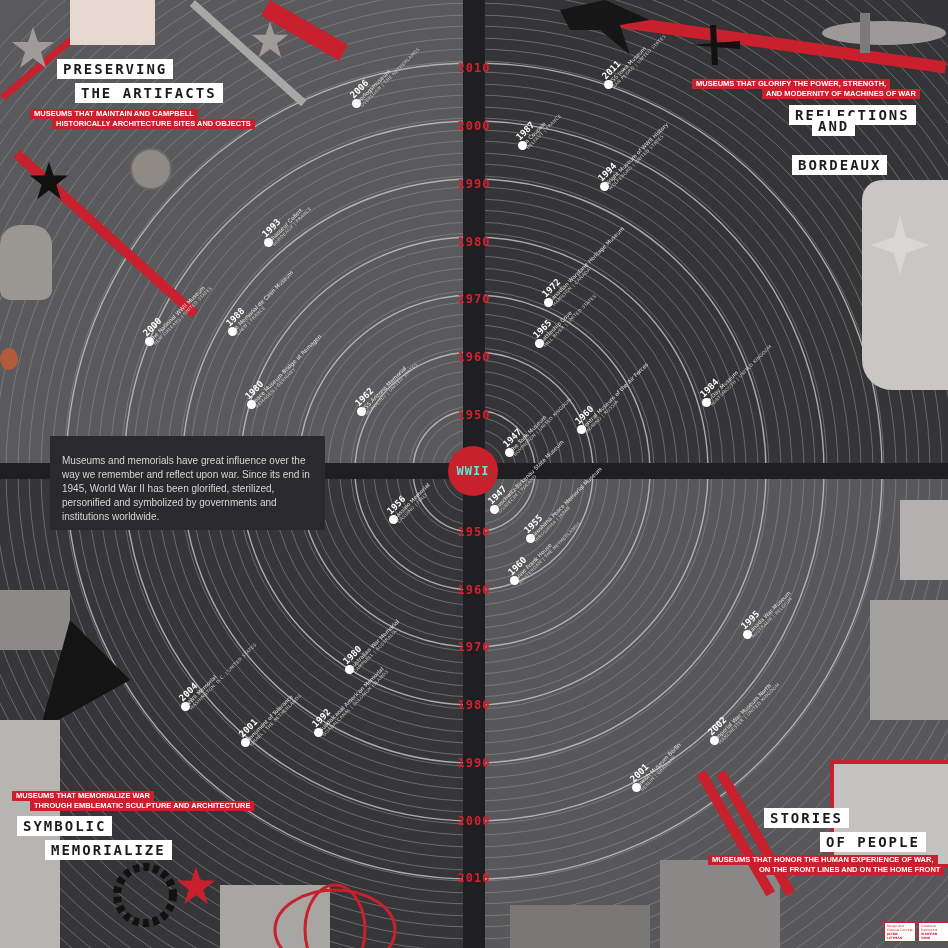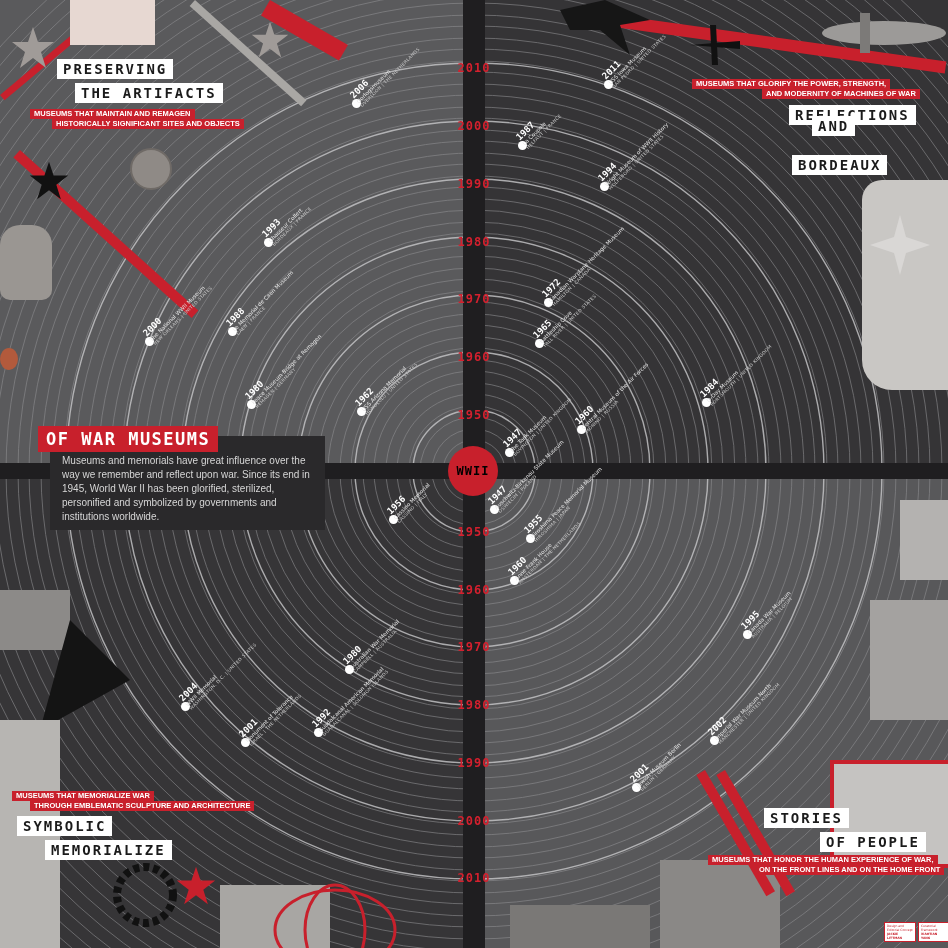--- a/index.html
+++ b/index.html
@@ -7,21 +7,21 @@
   #stage { position:relative; width:948px; height:948px; overflow:hidden; }
   .quad { position:absolute; width:474px; height:474px; }
   #q-tl { left:0; top:0; background:#5a5a5c; }
   #q-tr { left:474px; top:0; background:#353436; }
   #q-bl { left:0; top:474px; background:#363537; }
   #q-br { left:474px; top:474px; background:#58585a; }
   #rings { position:absolute; left:0; top:0; width:948px; height:948px; }
   .axis-v { position:absolute; left:463px; top:0; width:22px; height:948px; background:#1f1e20; }
   .axis-h { position:absolute; left:0; top:463px; width:948px; height:16px; background:#1f1e20; }
   .year-tick { position:absolute; left:443px; width:62px; text-align:center; color:#d4202e; font-family:"DejaVu Sans Mono", monospace; font-weight:bold; font-size:12px; letter-spacing:1px; }
-  .center-badge { position:absolute; left:448px; top:446px; width:50px; height:50px; border-radius:50%; background:#c8202c; color:#000000; display:flex; align-items:center; justify-content:center; font-family:"DejaVu Sans Mono", monospace; font-weight:bold; font-size:12px; letter-spacing:1px; }
+  .center-badge { position:absolute; left:448px; top:446px; width:50px; height:50px; border-radius:50%; background:#c8202c; color:#5eead4; display:flex; align-items:center; justify-content:center; font-family:"DejaVu Sans Mono", monospace; font-weight:bold; font-size:12px; letter-spacing:1px; }
   .event { position:absolute; transform-origin:0 50%; }
   .event .dot { position:absolute; left:-5px; top:-5px; width:9px; height:9px; border-radius:50%; background:#fff; }
   .event .txt { position:absolute; left:6px; top:-16px; transform:rotate(-45deg); transform-origin:0 100%; white-space:nowrap; color:#fff; }
   .event .yr { display:block; font-family:"DejaVu Sans Mono", monospace; font-weight:bold; font-size:9px; line-height:9px; }
   .event .nm { display:block; font-size:5.5px; line-height:6px; color:#e8e8e8; }
   .event .loc { display:block; font-size:4.5px; line-height:5px; color:#c9c9c9; letter-spacing:.3px; }
   .title-box { position:absolute; background:#fff; color:#1b1b1b; font-family:"DejaVu Sans Mono", monospace; font-weight:bold; font-size:14px; letter-spacing:2px; padding:1px 6px; line-height:18px; }
   .sub-box { position:absolute; background:#c8202c; color:#fff; font-family:"Liberation Sans", sans-serif; font-weight:bold; font-size:7.5px; line-height:10px; padding:0 4px; white-space:nowrap; }
   .main-title { position:absolute; background:#c8202c; color:#fff; font-family:"DejaVu Sans Mono", monospace; font-weight:bold; font-size:17px; letter-spacing:1.5px; padding:2px 8px; line-height:22px; }
   .intro { position:absolute; left:50px; top:436px; width:275px; height:94px; background:#2a292b; color:#d6d6d6; font-family:"Liberation Sans", sans-serif; font-size:10px; line-height:14px; padding:18px 10px 0 12px; box-sizing:border-box; }
@@ -389,41 +389,40 @@
       <span class="dot"></span>
       <span class="txt">
         <span class="yr">2001</span>
         <span class="nm">Jewish Museum Berlin</span>
         <span class="loc">BERLIN | GERMANY</span>
       </span>
     </div>
 
   <div class="title-box" style="left:57px;top:59px">PRESERVING</div>
   <div class="title-box" style="left:75px;top:83px">THE ARTIFACTS</div>
-  <div class="sub-box" style="left:30px;top:109px">MUSEUMS THAT MAINTAIN AND REMAGEN</div>
-  <div class="sub-box" style="left:52px;top:119px">HISTORICALLY SIGNIFICANT SITES AND OBJECTS</div>
+  <div class="sub-box" style="left:30px;top:109px">MUSEUMS THAT MAINTAIN AND CAMPBELL</div>
+  <div class="sub-box" style="left:52px;top:119px">HISTORICALLY ARCHITECTURE SITES AND OBJECTS</div>
 
   <div class="sub-box" style="left:692px;top:79px">MUSEUMS THAT GLORIFY THE POWER, STRENGTH,</div>
   <div class="sub-box" style="left:762px;top:89px">AND MODERNITY OF MACHINES OF WAR</div>
   <div class="title-box" style="left:789px;top:105px">REFLECTIONS</div>
   <div class="title-box" style="left:812px;top:116px">AND</div>
   <div class="title-box" style="left:792px;top:155px">BORDEAUX</div>
 
   <div class="sub-box" style="left:12px;top:791px">MUSEUMS THAT MEMORIALIZE WAR</div>
   <div class="sub-box" style="left:30px;top:801px">THROUGH EMBLEMATIC SCULPTURE AND ARCHITECTURE</div>
   <div class="title-box" style="left:17px;top:816px">SYMBOLIC</div>
   <div class="title-box" style="left:45px;top:840px">MEMORIALIZE</div>
 
   <div class="title-box" style="left:764px;top:808px">STORIES</div>
   <div class="title-box" style="left:820px;top:832px">OF PEOPLE</div>
   <div class="sub-box" style="left:708px;top:855px">MUSEUMS THAT HONOR THE HUMAN EXPERIENCE OF WAR,</div>
   <div class="sub-box" style="left:755px;top:865px">ON THE FRONT LINES AND ON THE HOME FRONT</div>
 
   <div class="intro">Museums and memorials have great influence over the way we remember and reflect upon war. Since its end in 1945, World War II has been glorified, sterilized, personified and symbolized by governments and institutions worldwide.</div>
-  <div class="main-title" style="left:38px;top:426px">OF WAR MUSEUMS</div>
 
   <div class="credits">
     <div class="credit">
         <span class="r">Design and Editorial Concept</span>
         <span class="n">JACKIE LITTMAN</span>
       </div>
     <div class="credit">
         <span class="r">Curatorial Framework</span>
         <span class="n">XIAOTIAN YANG</span>
       </div>

